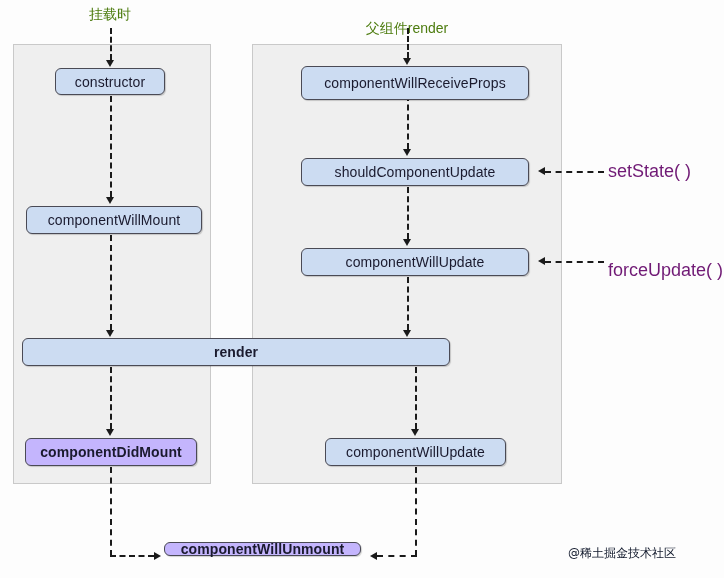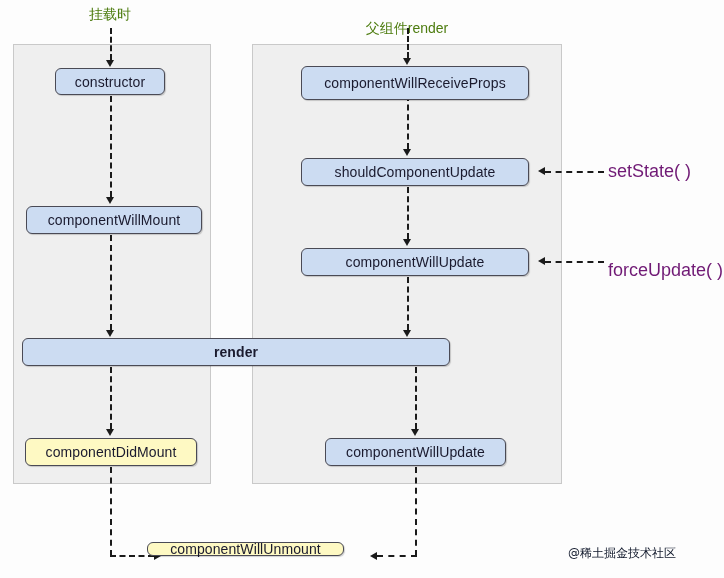--- a/index.html
+++ b/index.html
@@ -46,32 +46,32 @@
     display: flex;
     align-items: center;
     justify-content: center;
     font-size: 14px;
     color: #1a1a2e;
     letter-spacing: 0.1px;
     box-shadow: 1px 1px 1px rgba(0,0,0,0.18);
     white-space: nowrap;
   }
   .node.blue  { background: #ccdcf2; }
-  .node.green { background: #fef9c3; }
+  .node.green { background: #c4b5fd; font-weight: bold; }
   .node.wide  { font-weight: bold; }
 
   #n-constructor       { left: 55px;  top: 68px;  width: 110px; height: 27px; }
   #n-willmount         { left: 26px;  top: 206px; width: 176px; height: 28px; }
   #n-didmount          { left: 25px;  top: 438px; width: 172px; height: 28px; }
   #n-willreceiveprops  { left: 301px; top: 66px;  width: 228px; height: 34px; }
   #n-shouldupdate      { left: 301px; top: 158px; width: 228px; height: 28px; }
   #n-willupdate        { left: 301px; top: 248px; width: 228px; height: 28px; }
   #n-didupdate         { left: 325px; top: 438px; width: 181px; height: 28px; }
   #n-render            { left: 22px;  top: 338px; width: 428px; height: 28px; }
-  #n-willunmount       { left: 147px; top: 542px; width: 197px; height: 14px; }
+  #n-willunmount       { left: 164px; top: 542px; width: 197px; height: 14px; }
 
   
   .vline {
     position: absolute;
     width: 0;
     border-left: 2px dashed #1a1a1a;
   }
   
   .hline {
     position: absolute;

